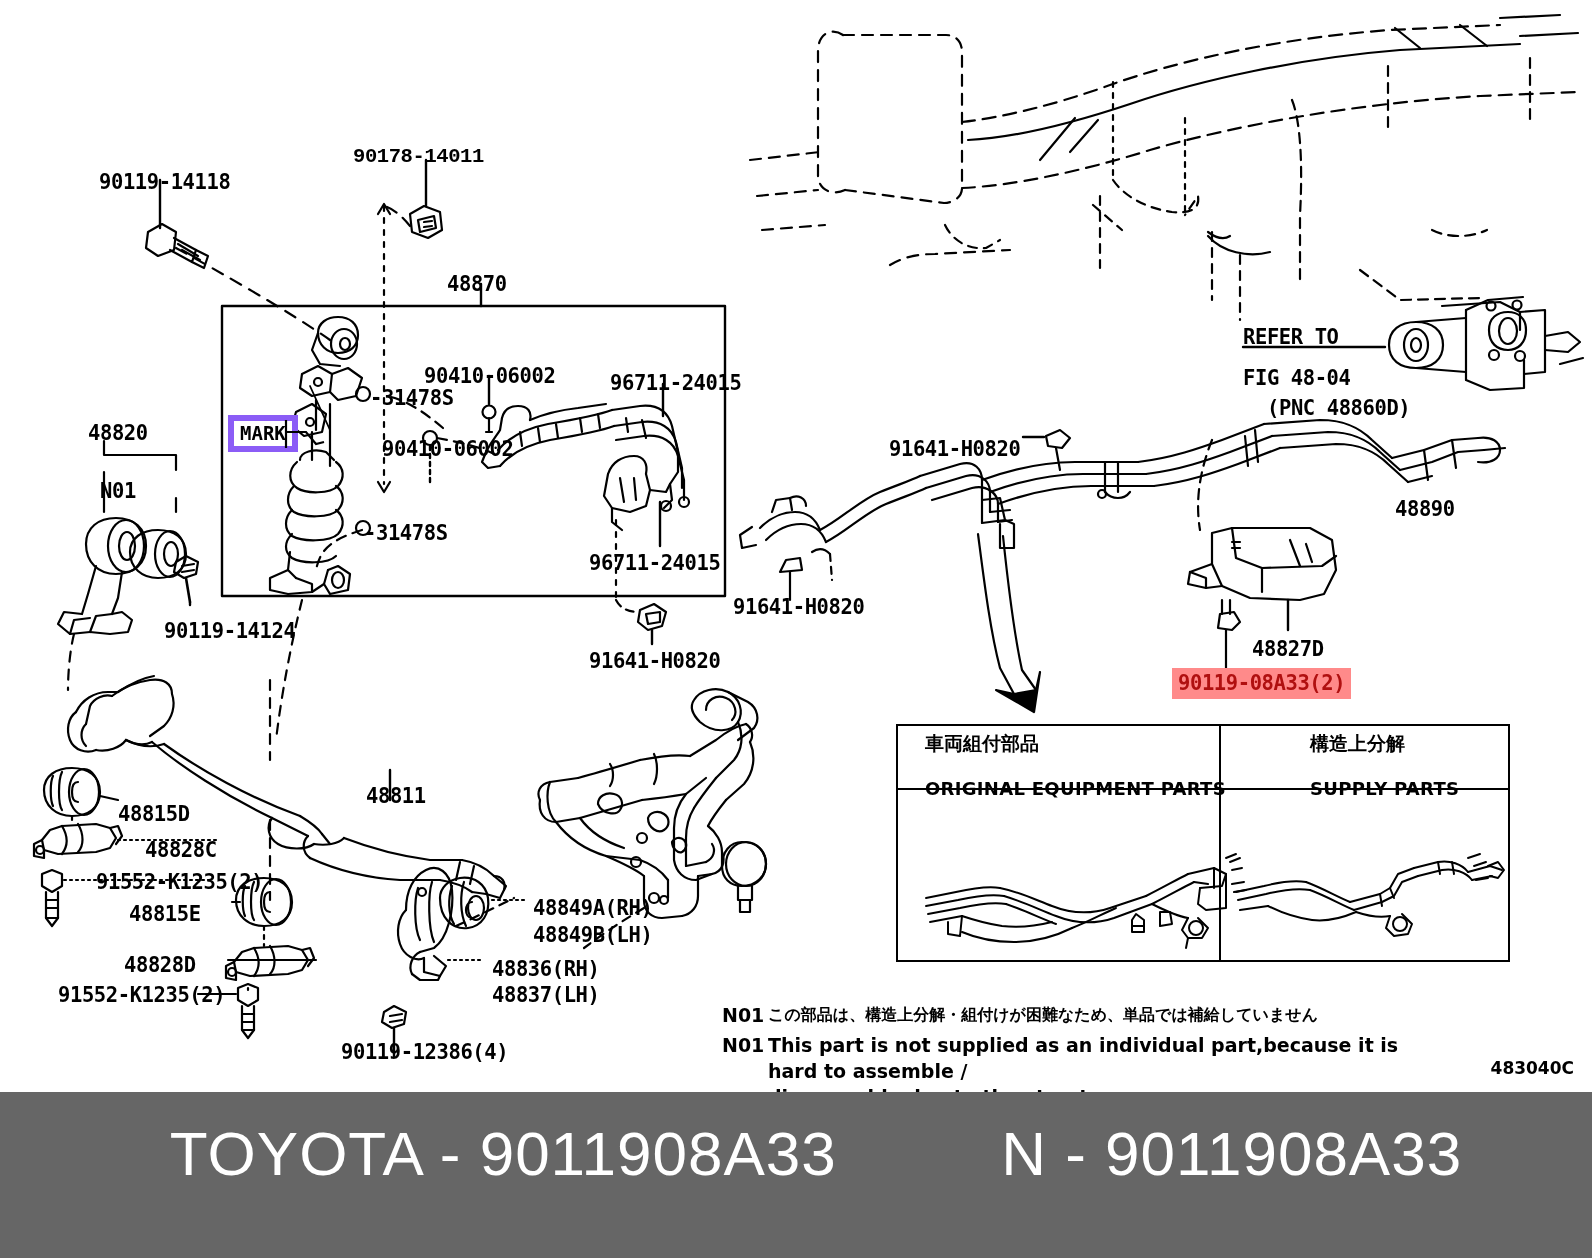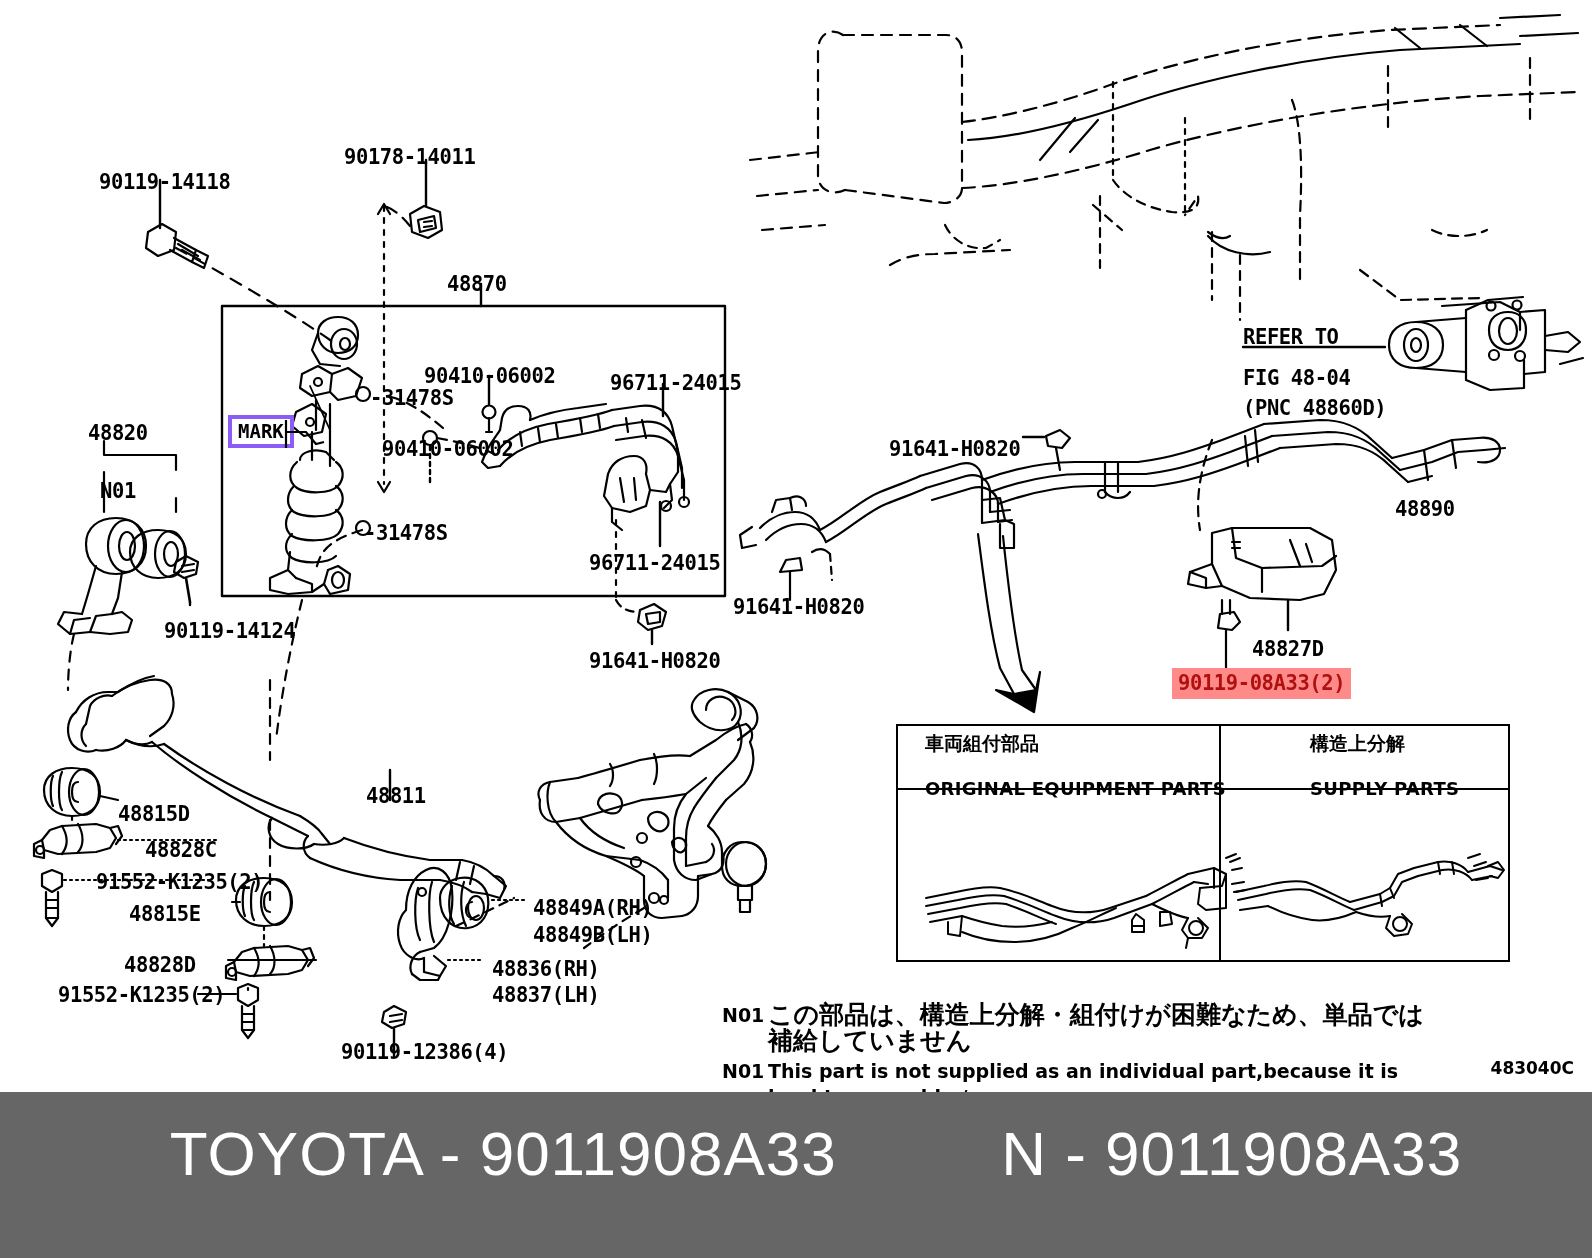--- a/index.html
+++ b/index.html
@@ -18,21 +18,21 @@
   .footer-txt{position:absolute;left:0;top:1118px;width:1592px;text-align:center;
      color:#ffffff;font-family:"Liberation Sans",sans-serif;font-size:62px;letter-spacing:1px;}
   .footer-txt span{display:inline-block;margin-left:40px;}
   .gap{width:48px;}
   .code{position:absolute;right:18px;top:1058px;font-family:"DejaVu Sans",sans-serif;
         font-weight:bold;font-size:17px;color:#000;}
   .insetbox{position:absolute;border:2px solid #000;box-sizing:border-box;}
   .ins-hdr{position:absolute;font-family:"DejaVu Sans",sans-serif;font-weight:bold;color:#000;}
   .ins-hdr .l1{font-size:19px;line-height:22px;}
   .ins-hdr .l2{font-size:18px;line-height:21px;letter-spacing:0.3px;margin-top:24px;}
-  .markbox{position:absolute;border:4px solid #8b5cf6;background:#fff;
+  .markbox{position:absolute;border:6px solid #8b5cf6;background:#fff;
      font-family:"DejaVu Sans Mono","Liberation Mono",monospace;font-weight:bold;
      font-size:19px;padding:1px 6px 2px 6px;color:#000;}
   svg{position:absolute;left:0;top:0;overflow:visible;}
 </style>
 </head>
 <body>
 
 <div id="root">
 
   <div class="diagram">
@@ -452,26 +452,26 @@
     <svg width="120" height="60" style="left:286px;top:418px;">
       <g fill="none" stroke="#000" stroke-width="2.2">
         <path d="M0,14 L20,14 L30,26 L38,24"></path>
         <path d="M0,2 L0,30"></path>
       </g>
     </svg>
 
     <div style="position:absolute;left:1243px;top:322px;">
       <div class="lbl" style="position:static;line-height:30px;">REFER TO</div>
       <div class="lbl" style="position:static;line-height:30px;margin-top:11px;">FIG 48-04</div>
-      <div class="lbl" style="position:static;line-height:30px;">(PNC 48860D)</div>
+      <div class="lbl" style="position:static;line-height:30px;margin-left:24px;">(PNC 48860D)</div>
     </div>
 
     <div id="labels-layer">
         <div class="lbl" style="left: 99px; top: 170px;">90119-14118</div>
-        <div class="lbl" style="left: 344px; top: 145px;">90178-14011</div>
+        <div class="lbl" style="left: 353px; top: 145px; font-family: Liberation Mono, monospace;">90178-14011</div>
         <div class="lbl" style="left: 447px; top: 272px;">48870</div>
         <div class="lbl" style="left: 88px; top: 421px;">48820</div>
         <div class="lbl" style="left: 100px; top: 479px;">N01</div>
         <div class="lbl" style="left: 424px; top: 364px;">90410-06002</div>
         <div class="lbl" style="left: 610px; top: 371px;">96711-24015</div>
         <div class="lbl" style="left: 370px; top: 386px;">-31478S</div>
         <div class="lbl" style="left: 382px; top: 437px;">90410-06002</div>
         <div class="lbl" style="left: 364px; top: 521px;">-31478S</div>
         <div class="lbl" style="left: 589px; top: 551px;">96711-24015</div>
         <div class="lbl" style="left: 130px; top: 619px; margin-left: 34px;">90119-14124</div>
@@ -561,21 +561,21 @@
         <ellipse cx="178" cy="132" rx="7" ry="7"></ellipse>
         <path d="M246,66 L258,62 M252,74 L264,70"></path>
         <path d="M254,88 L266,86"></path>
         <path d="M266,74 L276,70 L282,78 L276,86 L268,84"></path>
       </g>
     </svg>
 
     <div class="noteblk" id="notes-block" style="left:722px;top:1002px;width:720px;">
         <div style="display: flex; align-items: flex-start; margin-bottom: 4px;">
           <div class="nid" style="font-size: 19px; width: 46px; flex: 0 0 46px; line-height: 26px;">N01</div>
-          <div style="font-size: 25px; line-height: 26px;">この部品は、構造上分解・組付けが困難なため、単品では補給していません</div>
+          <div style="font-size: 16px; line-height: 26px;">この部品は、構造上分解・組付けが困難なため、単品では補給していません</div>
         </div>
         <div style="display: flex; align-items: flex-start; margin-bottom: 4px;">
           <div class="nid" style="font-size: 19px; width: 46px; flex: 0 0 46px; line-height: 26px;">N01</div>
           <div style="font-size: 19px; line-height: 26px;">This part is not supplied as an individual part,because it is hard to assemble /<div style="font-size: 19px; line-height: 26px;">disassemble due to the structure</div></div>
         </div>
       </div>
 
     <div class="code">483040C</div>
   </div>
 

